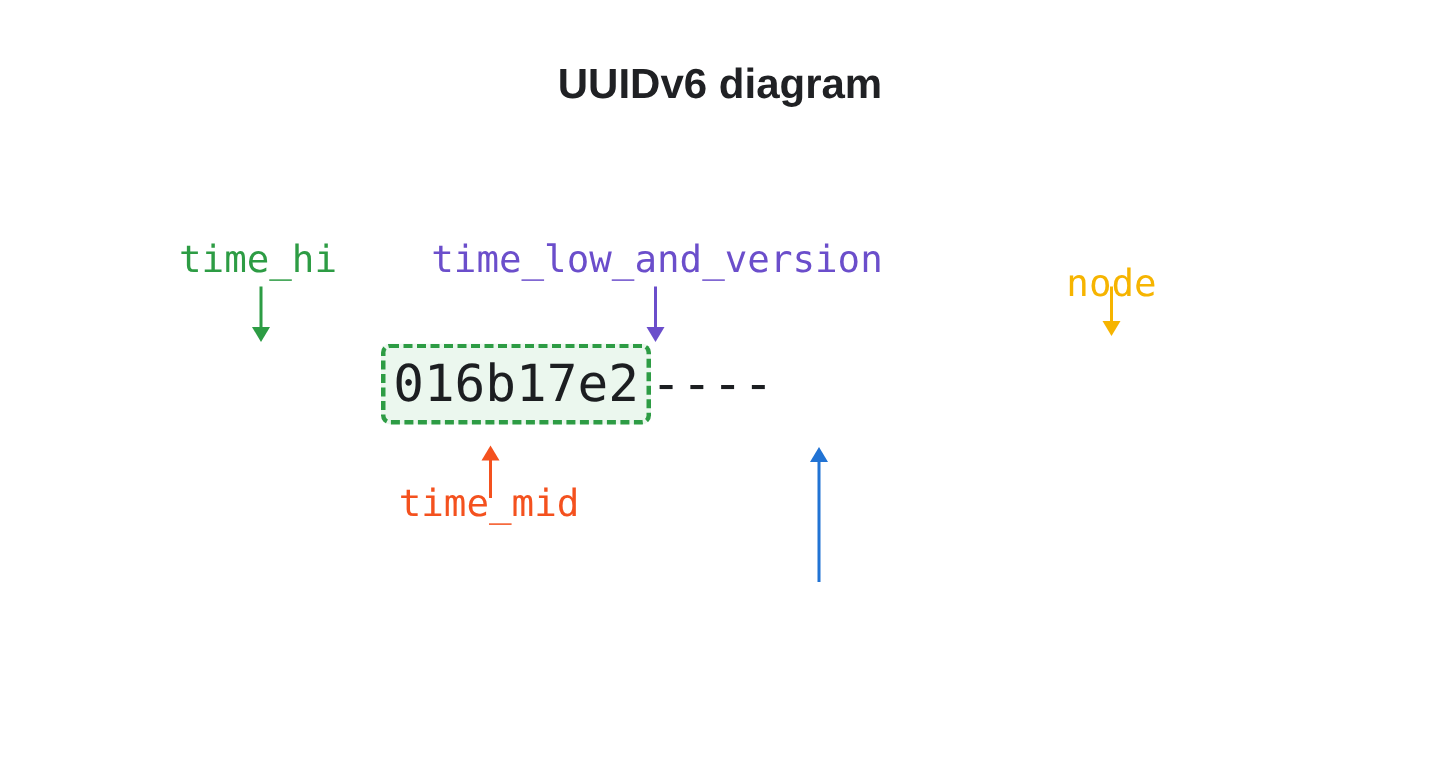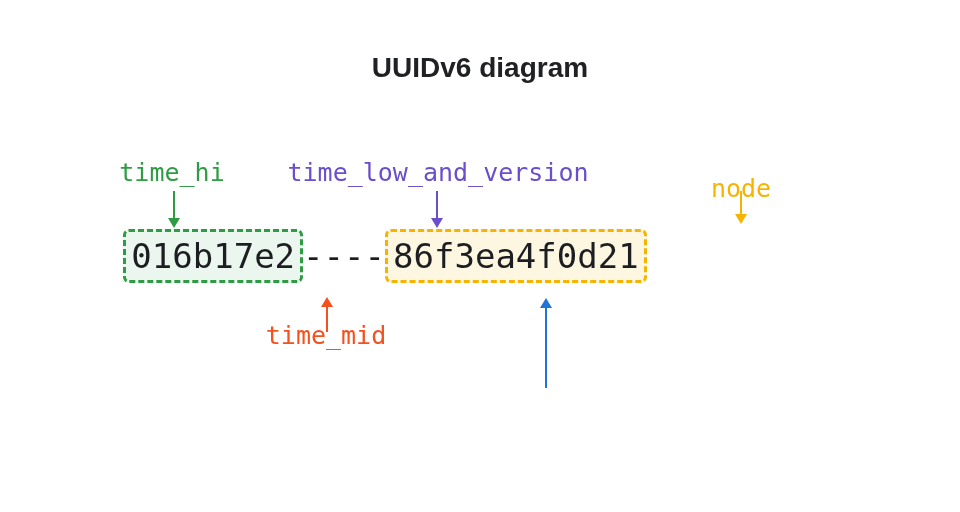--- a/index.html
+++ b/index.html
@@ -5,21 +5,21 @@
   html,body{margin:0;padding:0;background:#fff;}
   .canvas{
     position:relative;
     width:960px;height:512px;
     background:#ffffff;
     overflow:hidden;
     font-family:"DejaVu Sans Mono", monospace;
   }
   .title{
     position:absolute;
-    left:0;top:52px;width:960px;
+    left:0;top:40px;width:960px;
     margin:0;
     text-align:center;
     font-family:"Liberation Sans", sans-serif;
     font-weight:700;
     font-size:28px;
     color:#202124;
   }
   
   .seg-label{
     position:absolute;
@@ -90,21 +90,20 @@
       <span class="line"></span>
       <span class="head"></span>
     </div>
 
   <div class="uuid-row">
     <span class="seg-box" style="--c: #2d9c44; --bg: #ebf7ee;">016b17e2</span>
     <span class="sep">-</span>
     <span class="sep">-</span>
     <span class="sep">-</span>
     <span class="sep">-</span>
-    <span class="seg-box" style="--c: #f6b400; --bg: #fdf7e2;">86f3ea4f0d21</span>
   </div>
 
   <div class="arrow up" style="left: 327px; top: 297px; height: 35px; --c: #f4511e; --bg: #fdf0e7;">
       <span class="line"></span>
       <span class="head"></span>
     </div>
   <div class="arrow up" style="left: 546px; top: 298px; height: 90px; --c: #2173d4; --bg: #e7f0fb;">
       <span class="line"></span>
       <span class="head"></span>
     </div>

